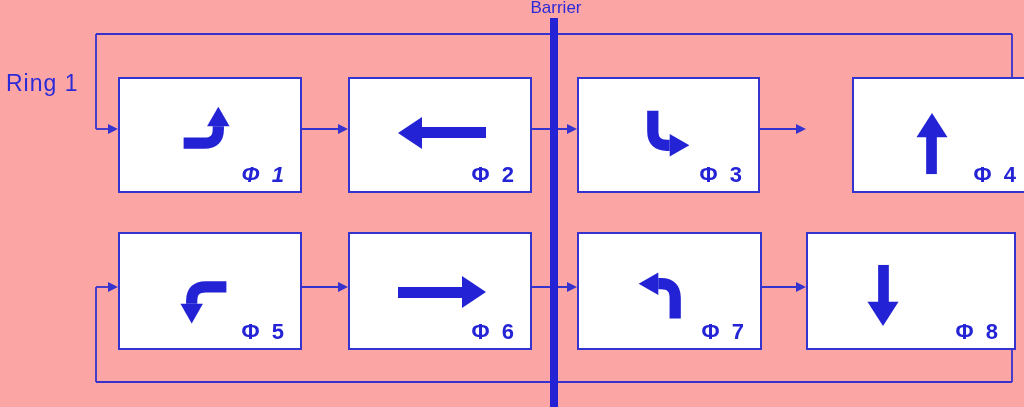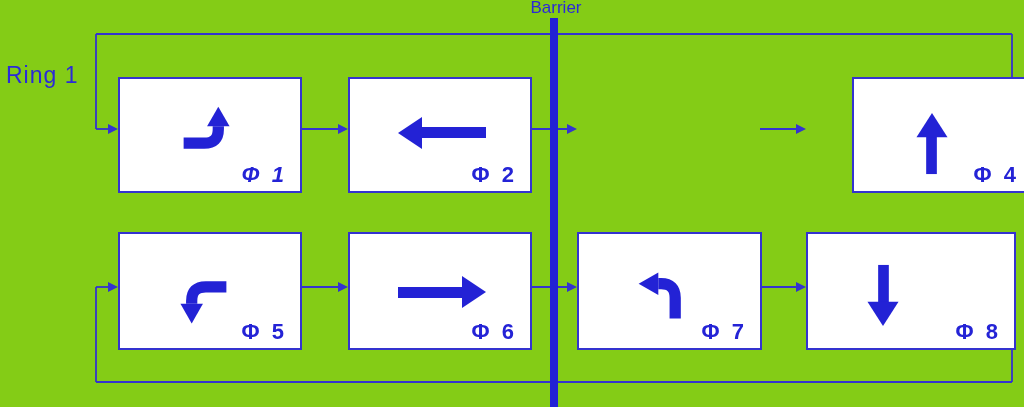--- a/index.html
+++ b/index.html
@@ -1,23 +1,24 @@
 <!DOCTYPE html>
 <html><head>
 <meta charset="utf-8">
 <style>
   html,body { margin:0; padding:0; background:#ffffff; }
   body { width:1024px; height:407px; font-family:"Liberation Sans", sans-serif; }
   #stage {
-    position:relative; width:1024px; height:407px; background:#84cc16; overflow:hidden;
+    position:relative; width:1024px; height:407px; background:#fca5a5; overflow:hidden;
   }
   #wires { position:absolute; left:0; top:0; z-index:1; }
   .ring-label {
     position:absolute; z-index:3; color:#2b2ad8; font-size:23px; letter-spacing:1px;
     white-space:pre;
+    margin-top:8px;
   }
   #ring1-label { left:6px; top:62px; }
   #ring2-label { left:8px; top:319px; }
   #barrier-label {
     position:absolute; z-index:3; left:514px; top:-2px; width:84px; text-align:center;
     color:#2b2ad8; font-size:17px;
   }
   .pbox {
     position:absolute; z-index:2; box-sizing:border-box;
     border:2px solid #3433cf; background:#ffffff;
@@ -97,20 +98,29 @@
   <div class="pbox row1" style="left:348px;width:184px;">
     <svg class="arrow" style="left:46px;top:36px;" width="92" height="36" viewBox="0 0 92 36">
       <g transform="rotate(180 46 18)">
         <rect x="2" y="13" width="66" height="11"></rect>
         <polygon points="66,2 66,34 90,18"></polygon>
       </g>
     </svg>
     <div class="phase-label">Φ 2</div>
   </div>
 
+  <div class="pbox row1" style="left:577px;width:183px;">
+    <svg class="arrow" style="left:56px;top:26px;" width="60" height="60" viewBox="0 0 64 64">
+      <g transform="rotate(90 32 32)">
+        <path d="M 6 45 L 28 45 Q 43 45 43 30 L 43 27"></path>
+        <polygon points="43,6 31,27 55,27"></polygon>
+      </g>
+    </svg>
+    <div class="phase-label">Φ 3</div>
+  </div>
 
   <div class="pbox row1" style="left:852px;width:182px;">
     <svg class="arrow" style="left:60px;top:31px;" width="36" height="66" viewBox="0 0 36 68">
       <g transform="rotate(0 18 34)">
         <rect x="12" y="26" width="11" height="40"></rect>
         <polygon points="2,28 34,28 18,3"></polygon>
       </g>
     </svg>
     <div class="phase-label">Φ 4</div>
   </div>

